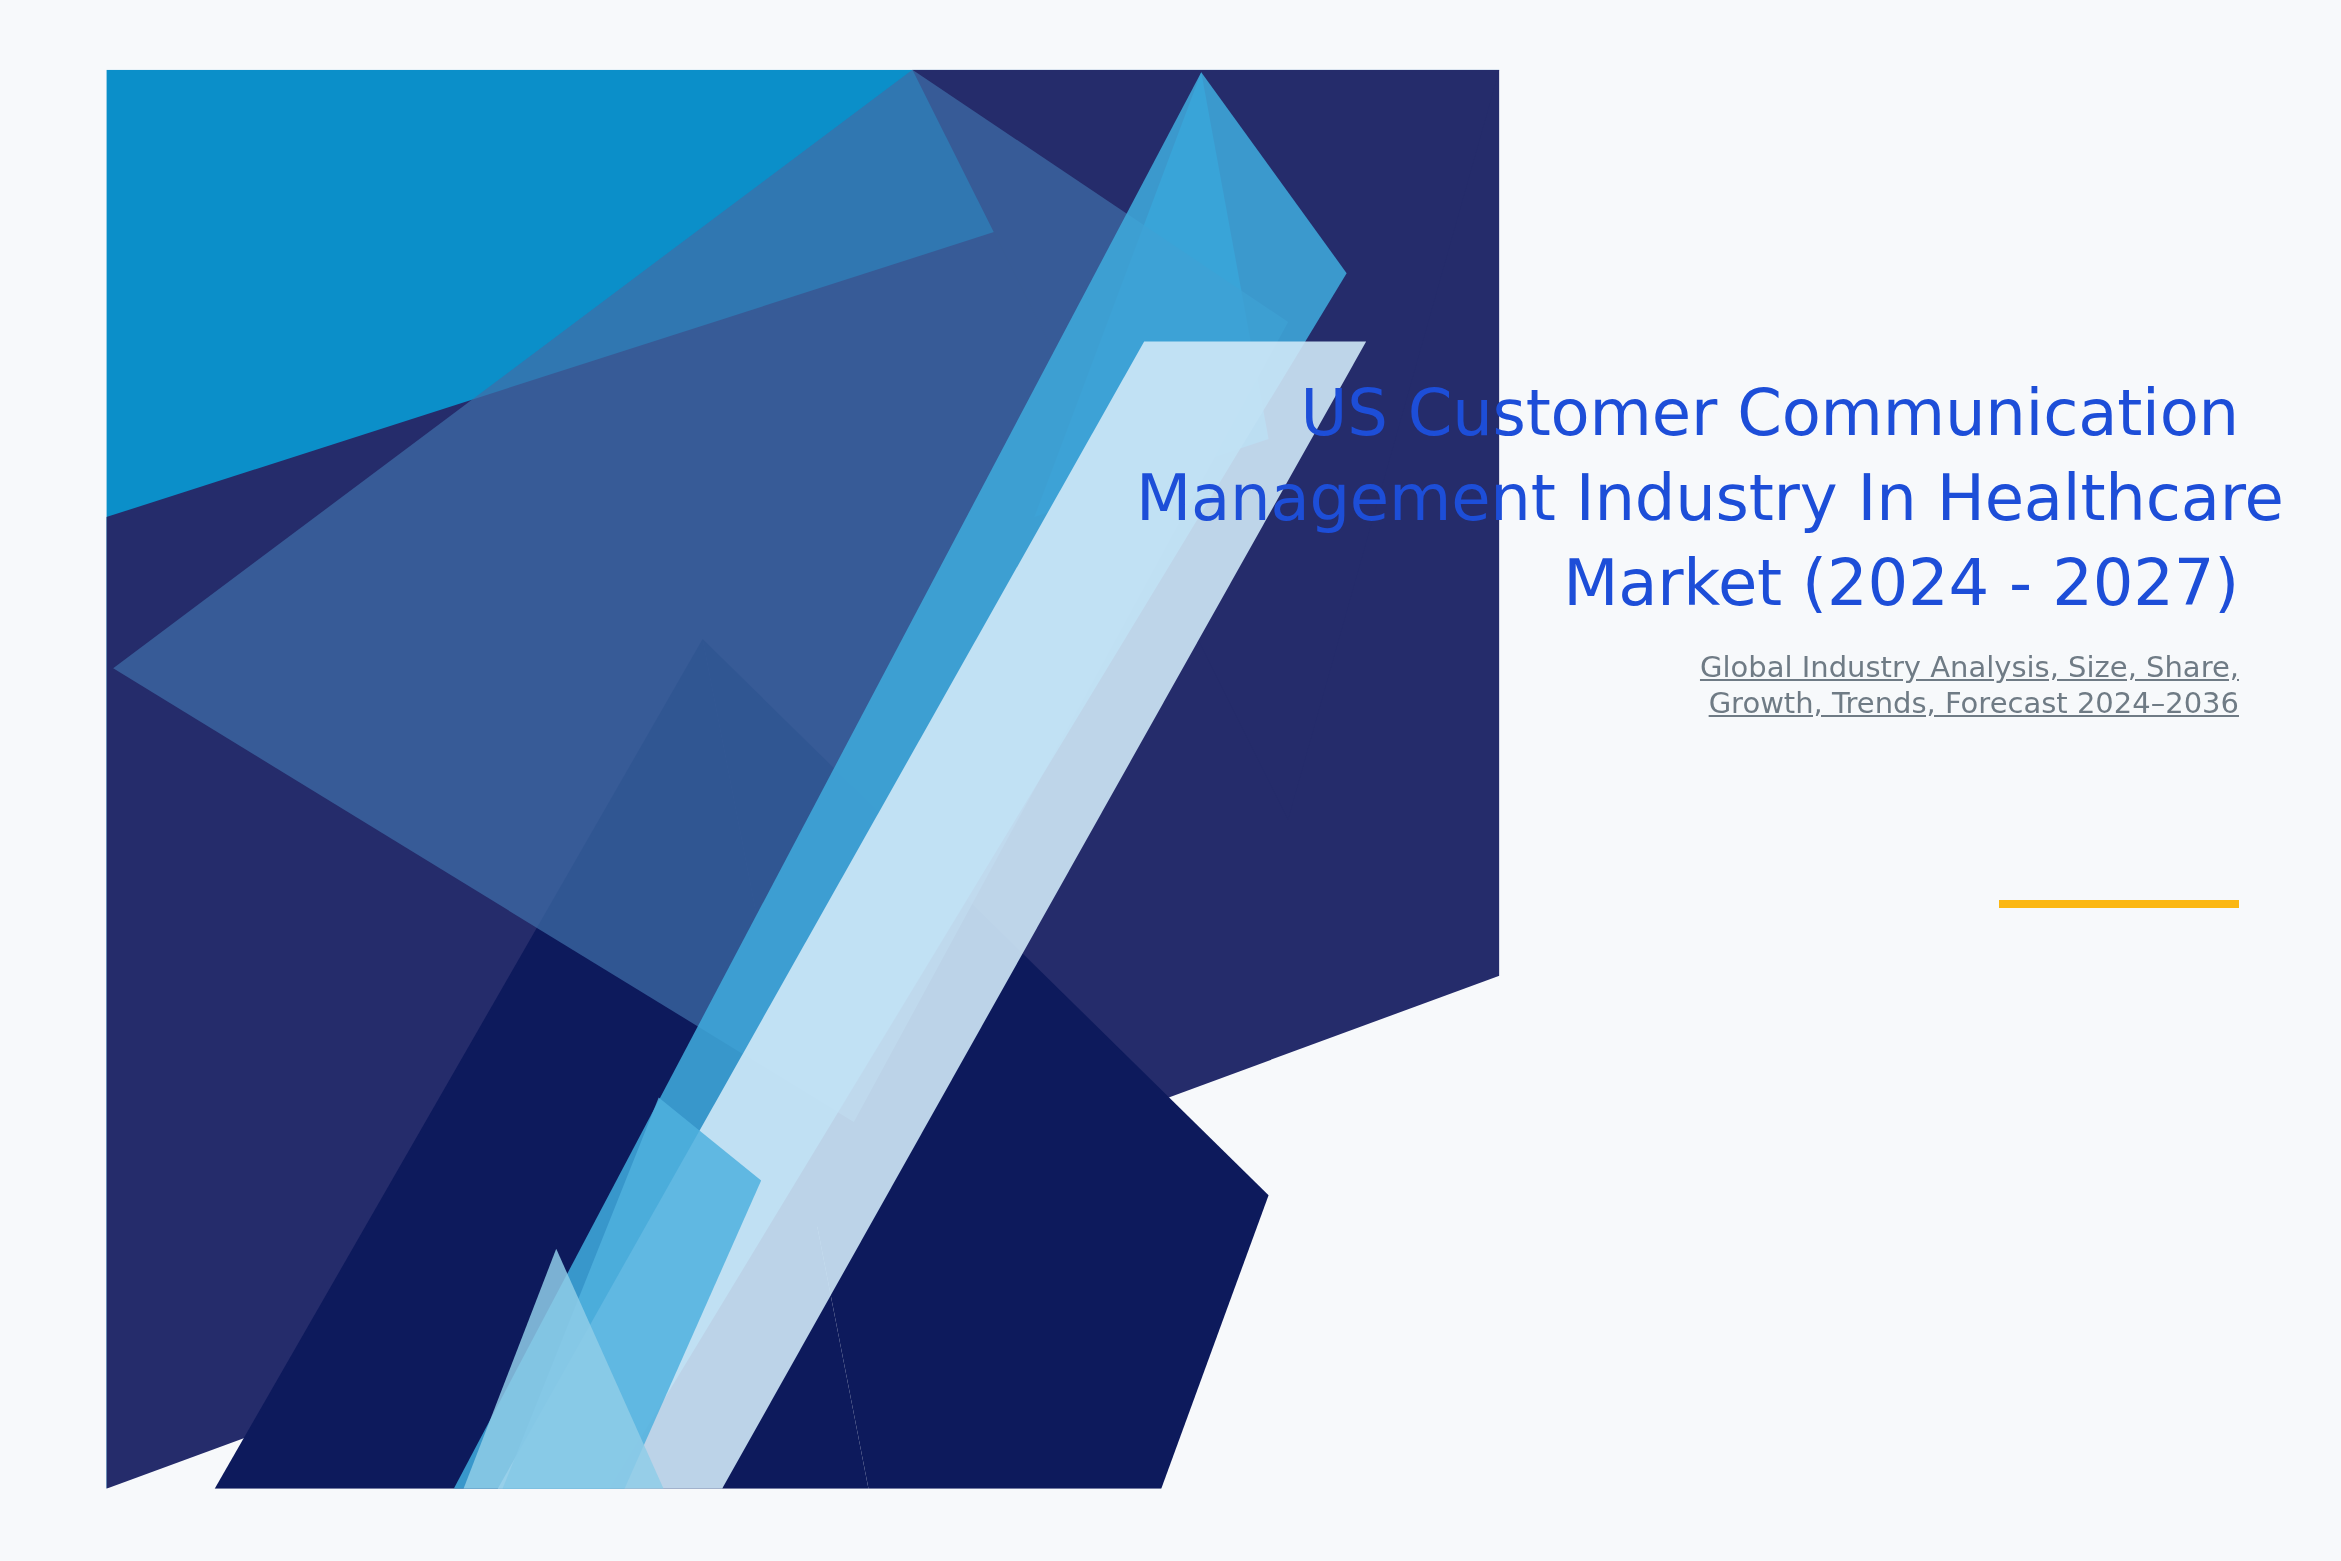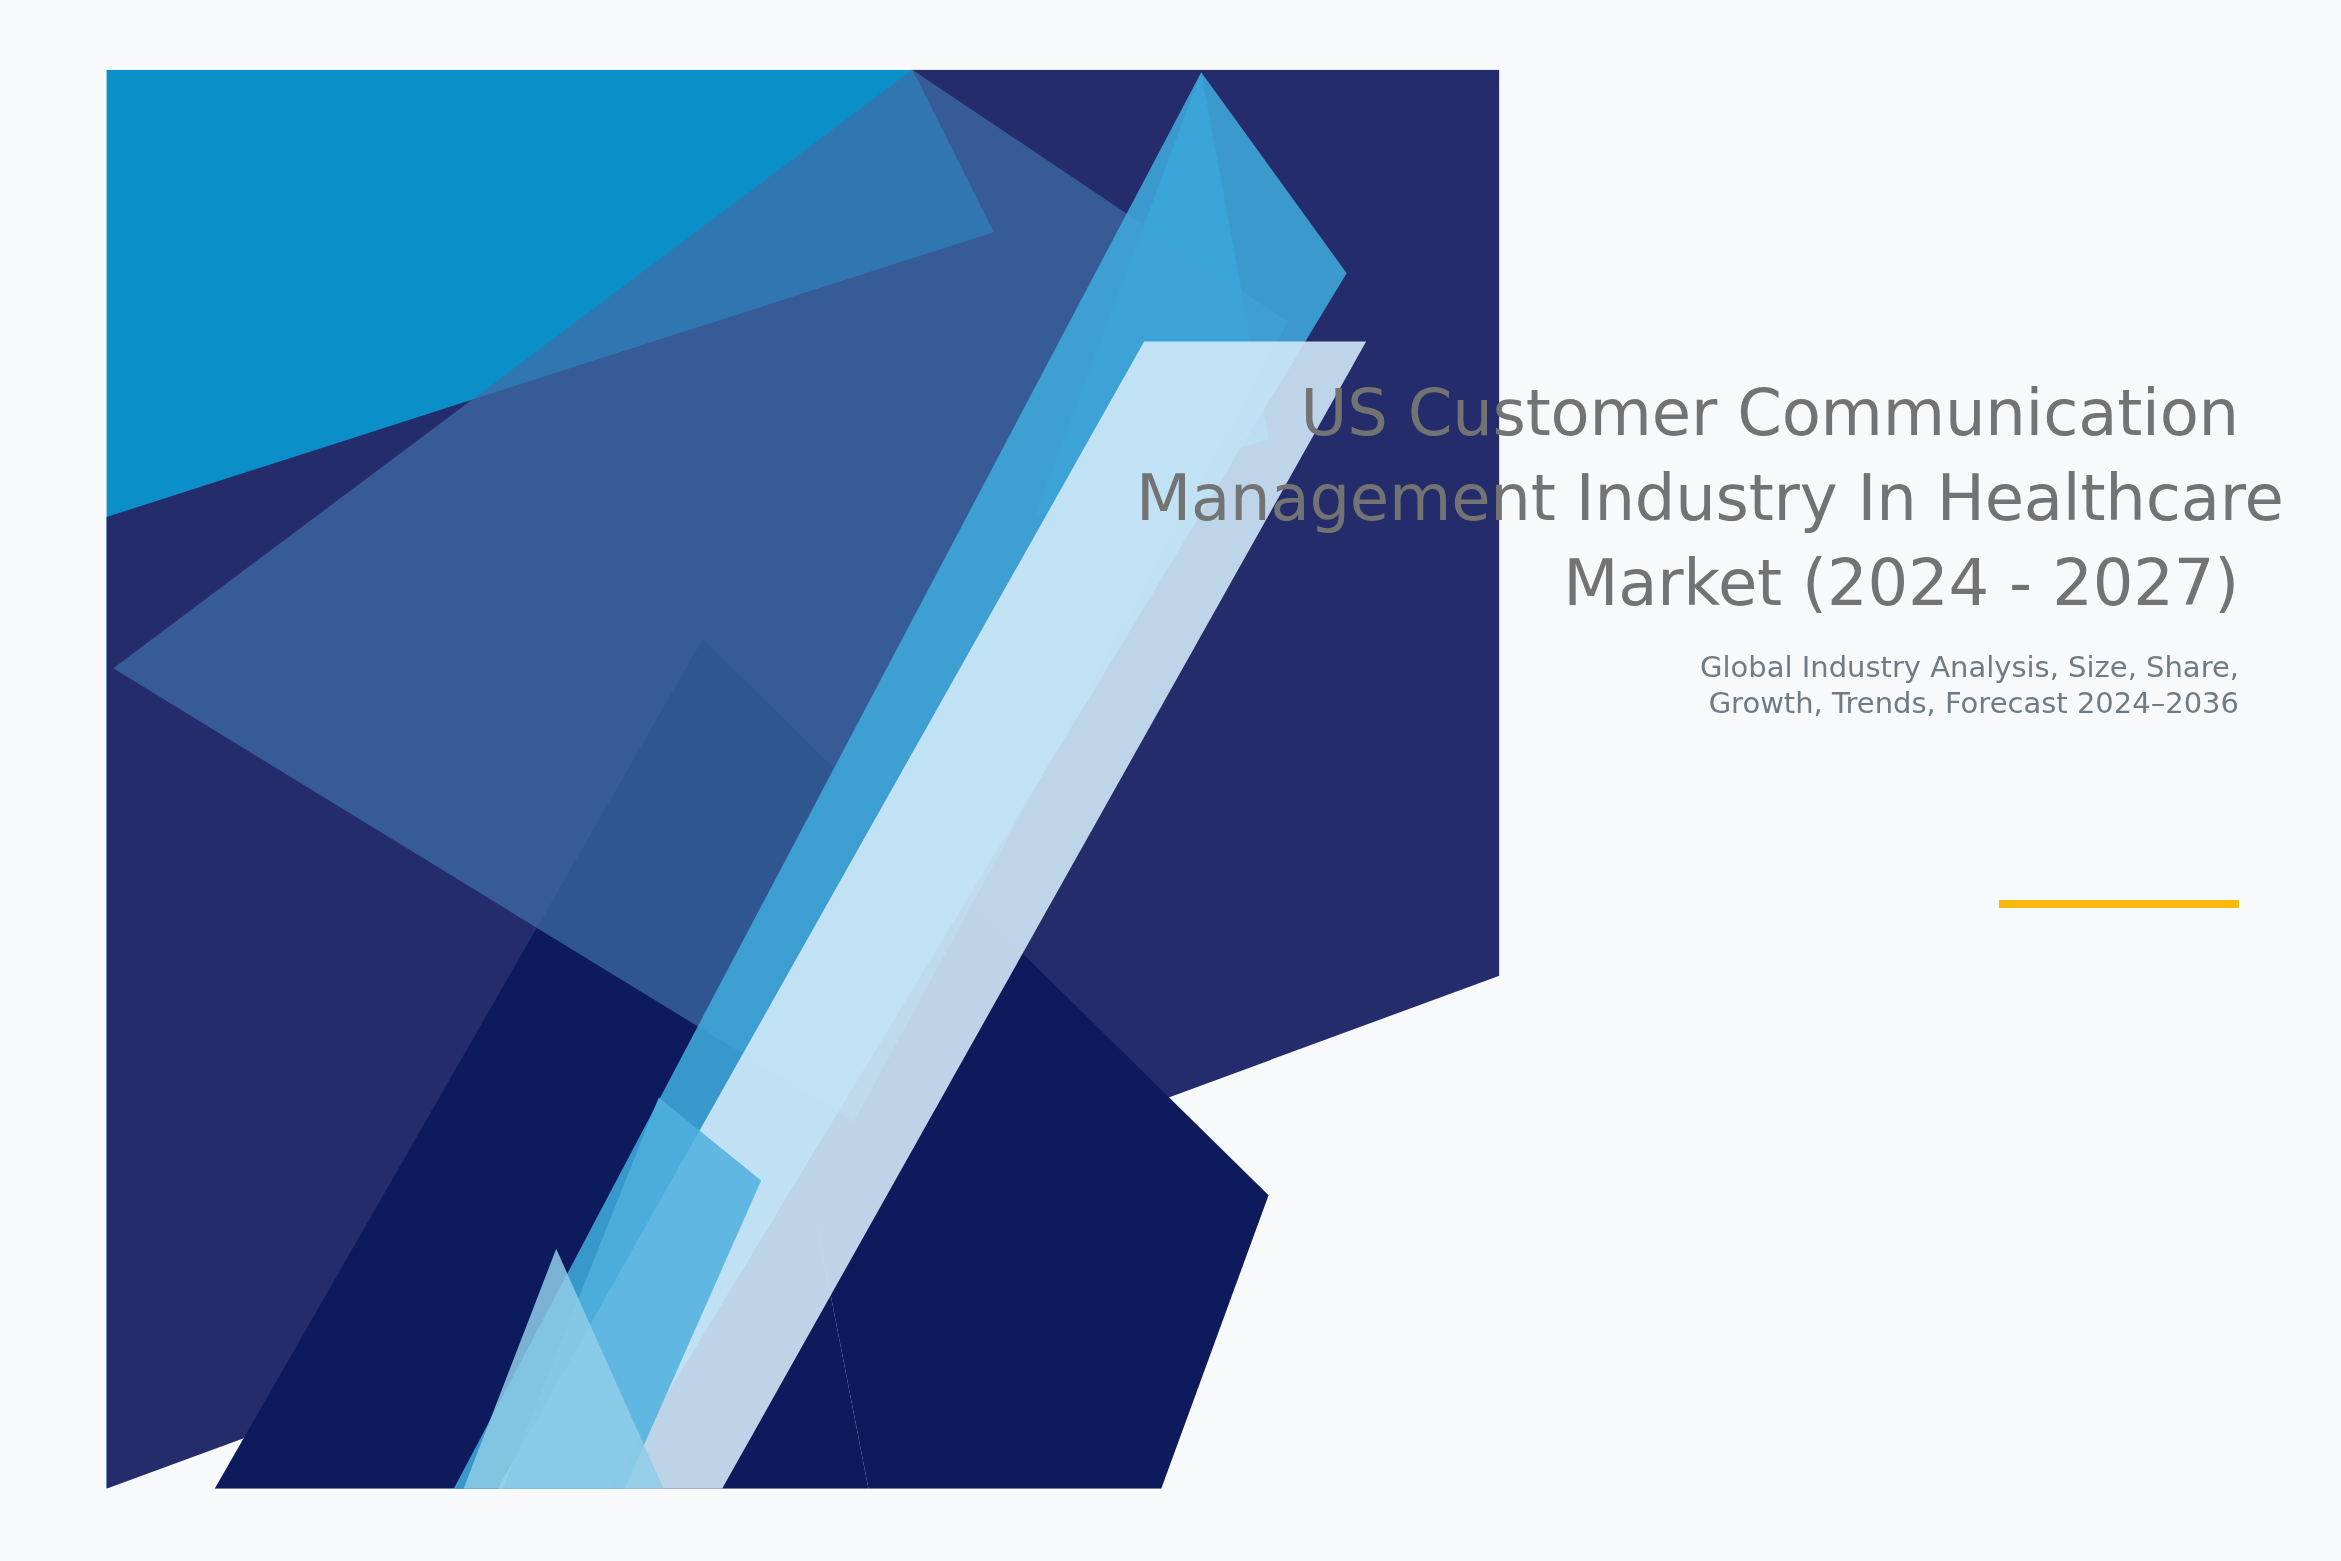--- a/index.html
+++ b/index.html
@@ -35,21 +35,21 @@
     text-align: right;
     z-index: 5;
   }
 
   .title-line {
     display: block;
     position: relative;
     font-size: 64px;
     line-height: 85px;
     font-weight: 400;
-    color: #737373;
+    color: #1d4ed8;
     letter-spacing: -0.2px;
     white-space: nowrap;
   }
 
   
   #accent-underline {
     position: absolute;
     right: 0;
     top: 529px;
     width: 240px;
@@ -67,20 +67,21 @@
     z-index: 5;
   }
 
   .subtitle-line {
     display: block;
     font-size: 29px;
     line-height: 36px;
     font-weight: 400;
     color: #6f7b85;
     white-space: nowrap;
+    text-decoration: underline;
   }
 </style>
 </head>
 <body>
 
 <div id="cover">
 
   <svg id="artwork" viewBox="0 0 4800 3200" preserveAspectRatio="none">
 
     <defs>

